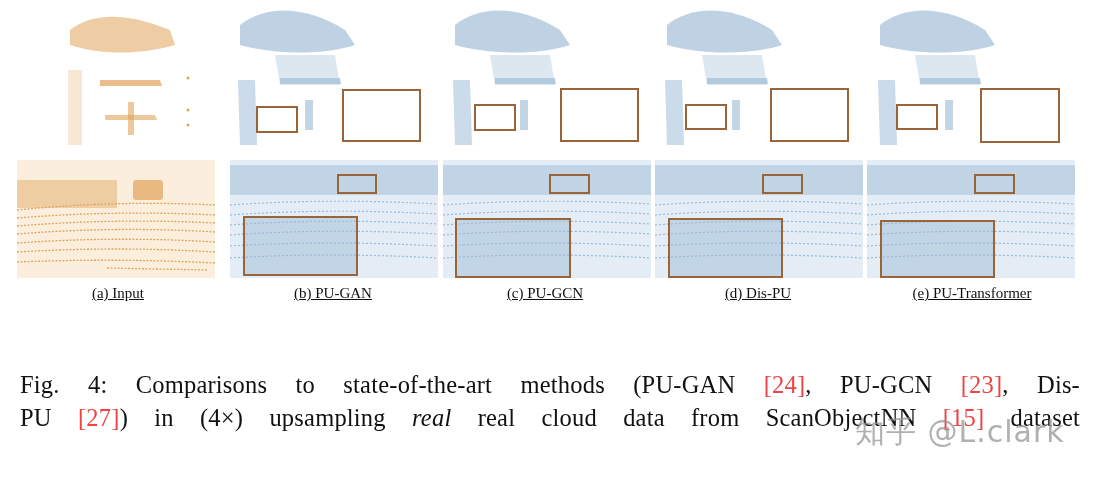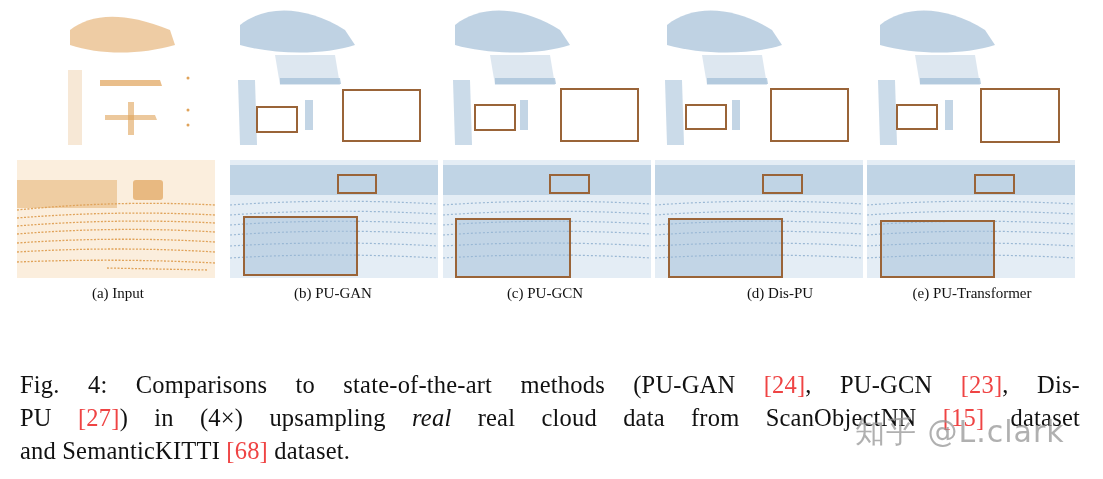--- a/index.html
+++ b/index.html
@@ -1,20 +1,20 @@
 <!DOCTYPE html>
 <html><head>
 <meta charset="utf-8">
 <style>
   html, body { margin: 0; padding: 0; background: #ffffff; }
   body { width: 1103px; height: 479px; position: relative; overflow: hidden; font-family: "Liberation Serif", "DejaVu Serif", serif; color: #111; }
   .panel { position: absolute; }
   .panel svg { display: block; }
   .inset { position: absolute; border: 2px solid #9a6438; box-sizing: border-box; }
-  .subcap { position: absolute; top: 285px; font-size: 15px; text-align: center; white-space: nowrap; transform: translateX(-50%); }
+  .subcap { position: absolute; top: 285px; font-size: 15px; text-align: center; white-space: nowrap; transform: translateX(-50%); text-decoration: underline; }
   .caption { position: absolute; left: 20px; top: 368px; width: 1060px; font-size: 24.5px; line-height: 33px; text-align: justify; letter-spacing: 0.2px; }
   .caption .line { display: block; white-space: nowrap; text-align-last: justify; }
   .caption .line.last { text-align-last: left; }
   .ref { color: #ef4444; }
   .watermark { position: absolute; left: 855px; top: 412px; font-family: "DejaVu Sans", sans-serif; font-size: 30px; color: rgba(150,150,150,0.75); letter-spacing: 1px; }
 </style>
 </head>
 <body>
 
 <div class="panel" style="left:60px;top:0;width:140px;height:150px;">
@@ -170,22 +170,21 @@
         <path d="M0 98 Q100 92 208 98"></path>
     </g>
   </svg>
   <div class="inset" style="left:107px;top:14px;width:41px;height:20px;"></div>
   <div class="inset" style="left:13px;top:60px;width:115px;height:58px;background:rgba(154,184,212,0.45);"></div>
 </div>
 
 <div class="subcap" style="left:118px;">(a) Input</div>
 <div class="subcap" style="left:333px;">(b) PU-GAN</div>
 <div class="subcap" style="left:545px;">(c) PU-GCN</div>
-<div class="subcap" style="left:780px;">(d) Dis-PU</div>
+<div class="subcap" style="left:758px;">(d) Dis-PU</div>
 <div class="subcap" style="left:972px;">(e) PU-Transformer</div>
 
 <div class="caption">
   <span class="line"><span>Fig. 4: Comparisons to state-of-the-art methods (PU-GAN </span><span class="ref">[24]</span><span>, PU-GCN </span><span class="ref">[23]</span><span>, Dis-</span></span>
   <span class="line"><span>PU </span><span class="ref">[27]</span><span>) in (4×) upsampling </span><i>real</i><span> real cloud data from ScanObjectNN </span><span class="ref">[15]</span><span> dataset</span></span>
-  <span class="line last"><span>and SemanticKITTI </span><span class="ref">[68]</span><span> dataset.</span></span>
 </div>
 
 <div class="watermark">知乎 @L.clark</div>
 
 </body></html>

